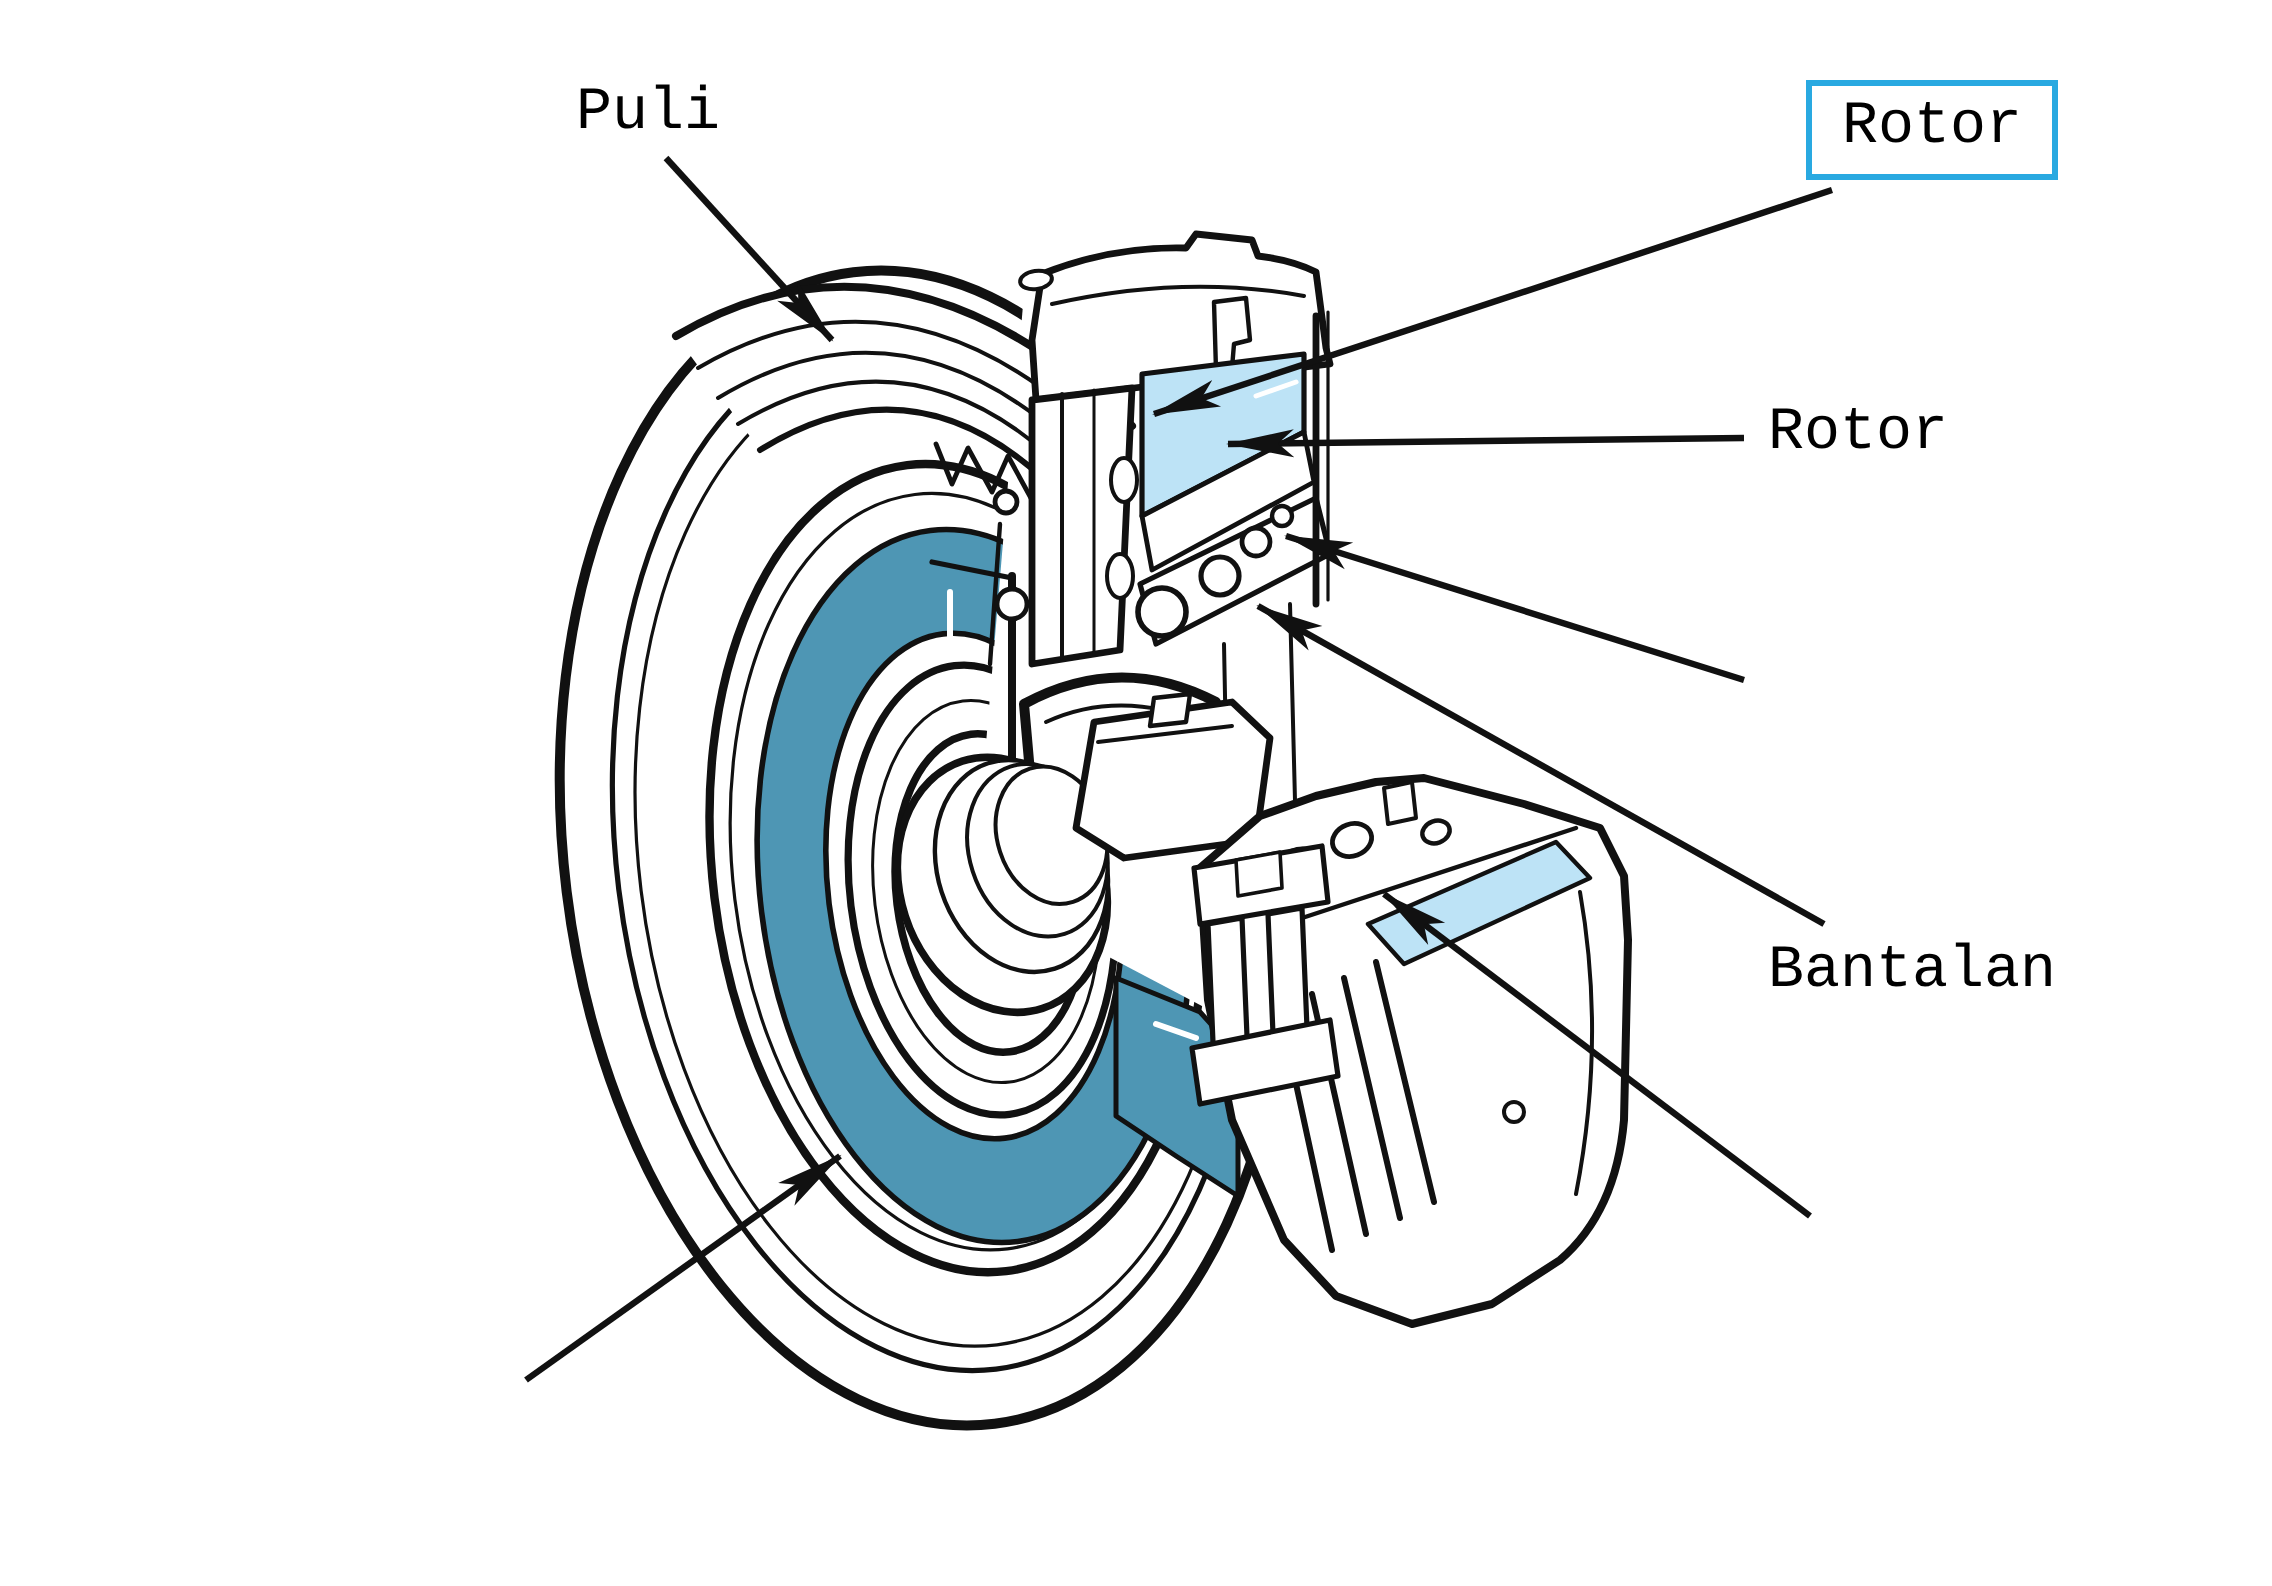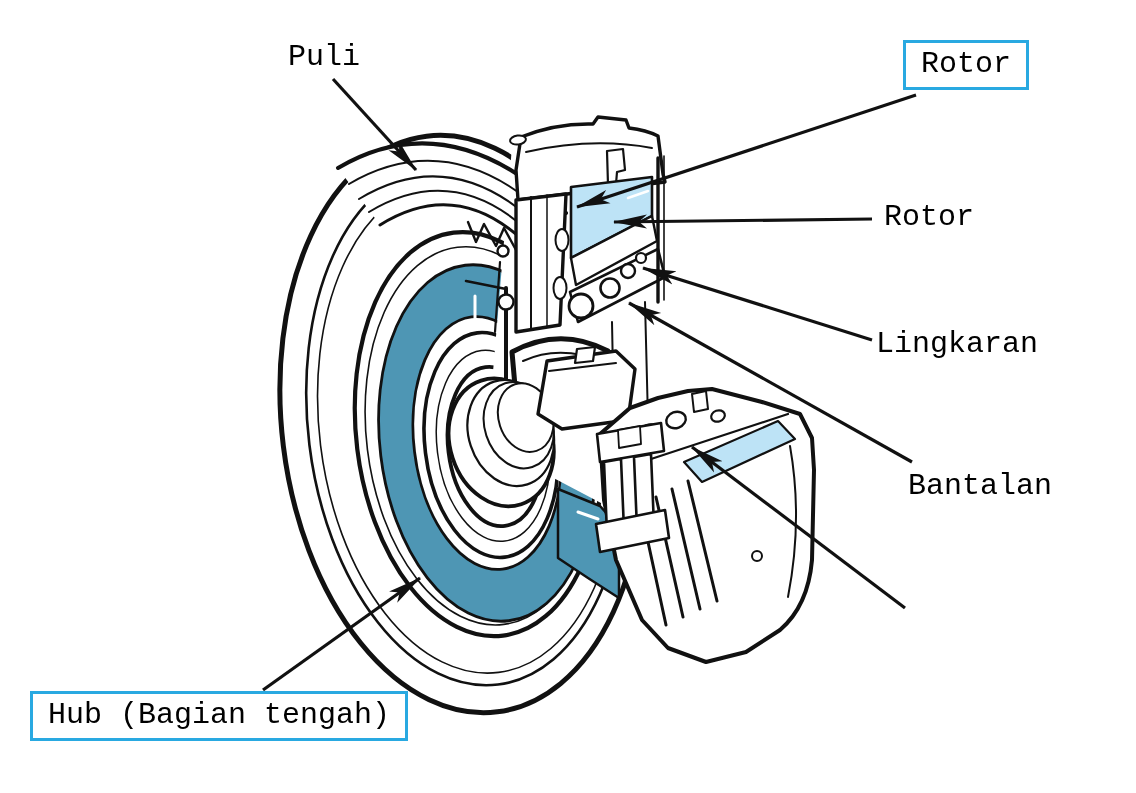--- a/index.html
+++ b/index.html
@@ -172,20 +172,18 @@
       <path d="M263,690 L420,578" marker-end="url(#ah)"></path>
     </g>
   </svg>
 
   <div class="lbl" style="left:288px;top:41px">Puli</div>
 
   <div class="lbl boxed" style="left:903px;top:40px">Rotor</div>
 
   <div class="lbl" style="left:884px;top:201px">Rotor</div>
 
-  <div class="lbl" style="left:876px;top:328px">Lingkaran</div>
 
-  <div class="lbl" style="left:908px;top:470px">Bantalan</div>
+  <div class="lbl" style="left:884px;top:470px">Bantalan</div>
 
 
-  <div class="lbl boxed" style="left:30px;top:691px">Hub (Bagian tengah)</div>
 
 </div>
 
 </body></html>

